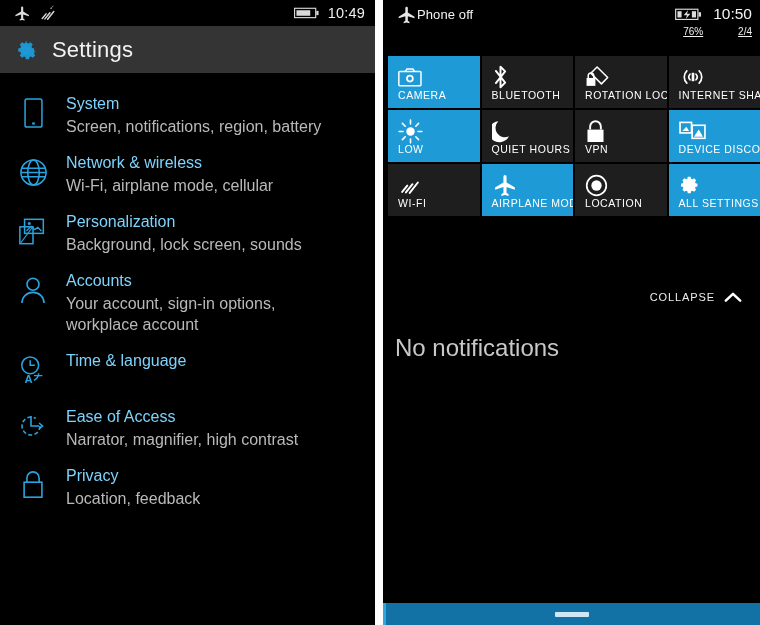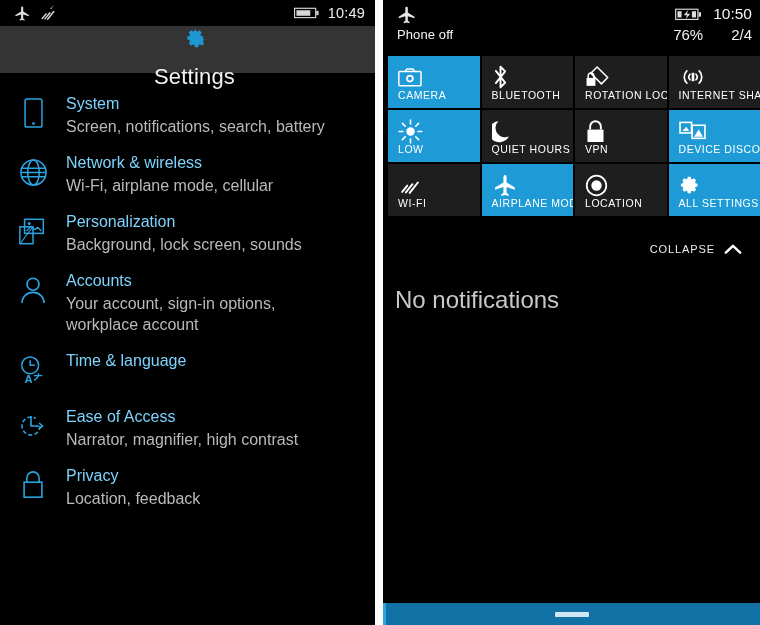--- a/index.html
+++ b/index.html
@@ -29,21 +29,20 @@
   .l-status-left { display: flex; align-items: center; gap: 7px; }
   .l-status-right { margin-left: auto; display: flex; align-items: center; gap: 8px; }
   .l-clock { font-size: 14.5px; color: #efefef; letter-spacing: .2px; }
 
   .l-header {
     height: 47px; width: 100%;
     background: #343434;
     display: flex; align-items: center;
     padding-left: 14px;
     gap: 14px;
-    flex-direction: column;
   }
   .l-header-title { font-size: 22px; color: #f2f2f2; font-weight: 400; letter-spacing: .2px; }
 
   .settings-list { padding-top: 12px; }
   .settings-item {
     display: flex;
     align-items: flex-start;
     padding: 7px 10px 7px 16px;
     gap: 16px;
     min-height: 56px;
@@ -66,26 +65,26 @@
     flex: 1 1 auto;
     width: 377px; height: 625px;
     background: #000;
     overflow: hidden;
   }
   .r-statusbar {
     height: 56px; width: 100%;
     display: flex; padding: 5px 8px 0 8px;
     color: #f0f0f0;
   }
-  .r-status-left { display: flex; flex-direction: column; align-items: flex-start; padding-left: 6px; }
+  .r-status-left { display: flex; flex-direction: row; align-items: flex-start; padding-left: 6px; }
   .r-status-left .label { font-size: 13px; color: #f2f2f2; margin-top: 2px; letter-spacing: .1px; }
   .r-status-right { margin-left: auto; display: flex; gap: 10px; text-align: right; }
   .r-col { display: flex; flex-direction: column; align-items: flex-end; }
   .r-col .top { display:flex; align-items:center; height:18px; }
-  .r-col .bot { font-size: 15px; color: #f0f0f0; margin-top: 3px; }
+  .r-col .bot { font-size: 10px; color: #f0f0f0; margin-top: 3px; text-decoration: underline; }
   .r-clock { font-size: 15.5px; color: #f4f4f4; line-height: 18px; }
 
   .tiles {
     display: grid;
     grid-template-columns: repeat(4, 1fr);
     gap: 2px;
     padding: 0 0 0 5px;
   }
   .tile {
     height: 52px;
@@ -104,20 +103,21 @@
     letter-spacing: .55px;
     white-space: nowrap;
     text-transform: uppercase;
   }
 
   .collapse-row {
     display: flex; align-items: center; justify-content: flex-end;
     gap: 9px;
     padding: 24px 18px 0 0;
     height: 42px;
+    margin-top: 48px;
   }
   .collapse-label { font-size: 11px; color: #ededed; letter-spacing: .9px; }
 
   .no-notifications {
     padding: 28px 0 0 12px;
     font-size: 24px;
     color: #c8c8c8;
     font-weight: 300;
   }
 
@@ -186,21 +186,21 @@
 
       <div class="settings-item">
         <span class="si-icon">
           <svg width="19" height="30" viewBox="0 0 20 32">
             <rect x="1" y="1" width="18" height="30" rx="2" fill="none" stroke="#2aa4e0" stroke-width="1.6"></rect>
             <rect x="8.6" y="26" width="2.8" height="2.4" fill="#2aa4e0"></rect>
           </svg>
         </span>
         <span class="si-text">
           <span class="si-title" style="display:block">System</span>
-          <span class="si-sub" style="display:block">Screen, notifications, search, battery</span>
+          <span class="si-sub" style="display:block">Screen, notifications, region, battery</span>
         </span>
       </div>
 
 
       <div class="settings-item">
         <span class="si-icon">
           <svg width="29" height="29" viewBox="0 0 30 30">
             <g fill="none" stroke="#2aa4e0" stroke-width="1.6">
               <circle cx="15" cy="15" r="13"></circle>
               <ellipse cx="15" cy="15" rx="6" ry="13"></ellipse>

